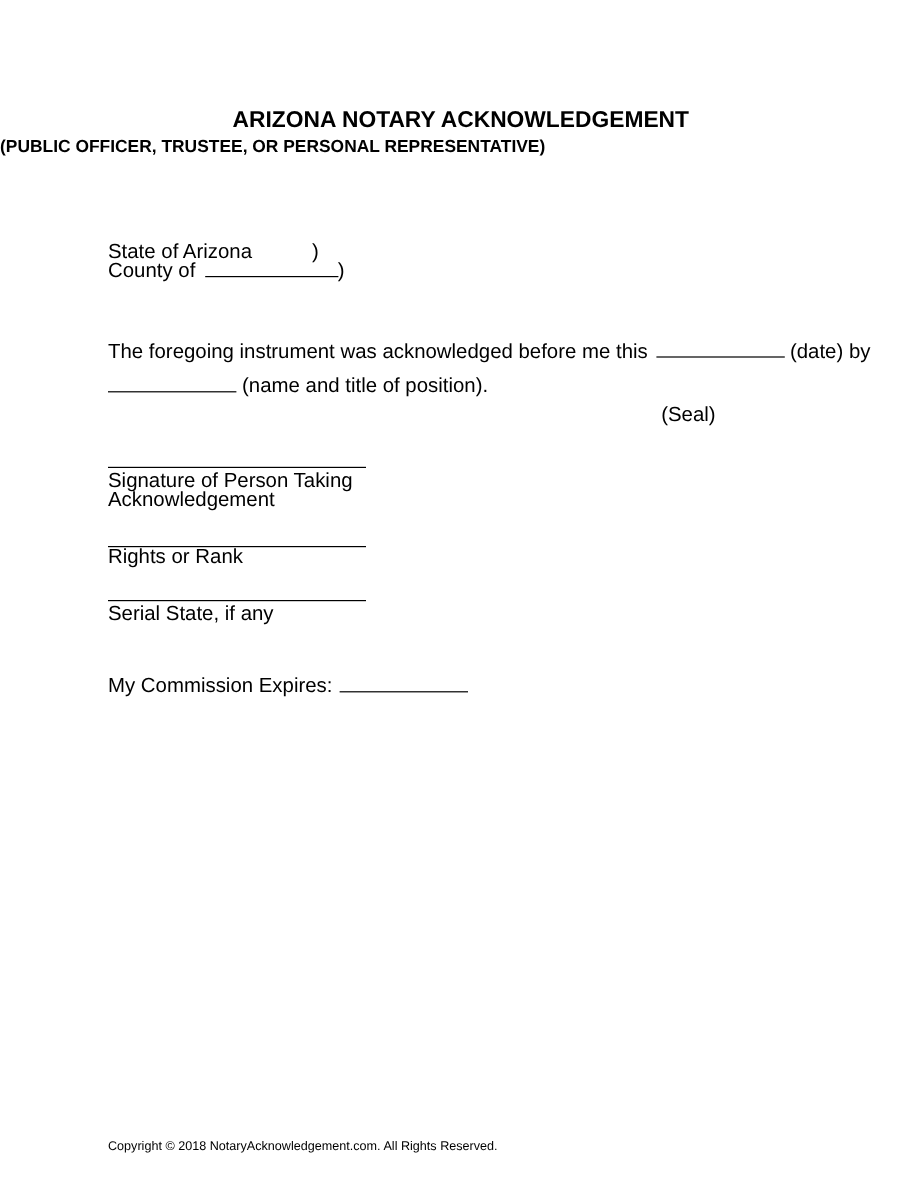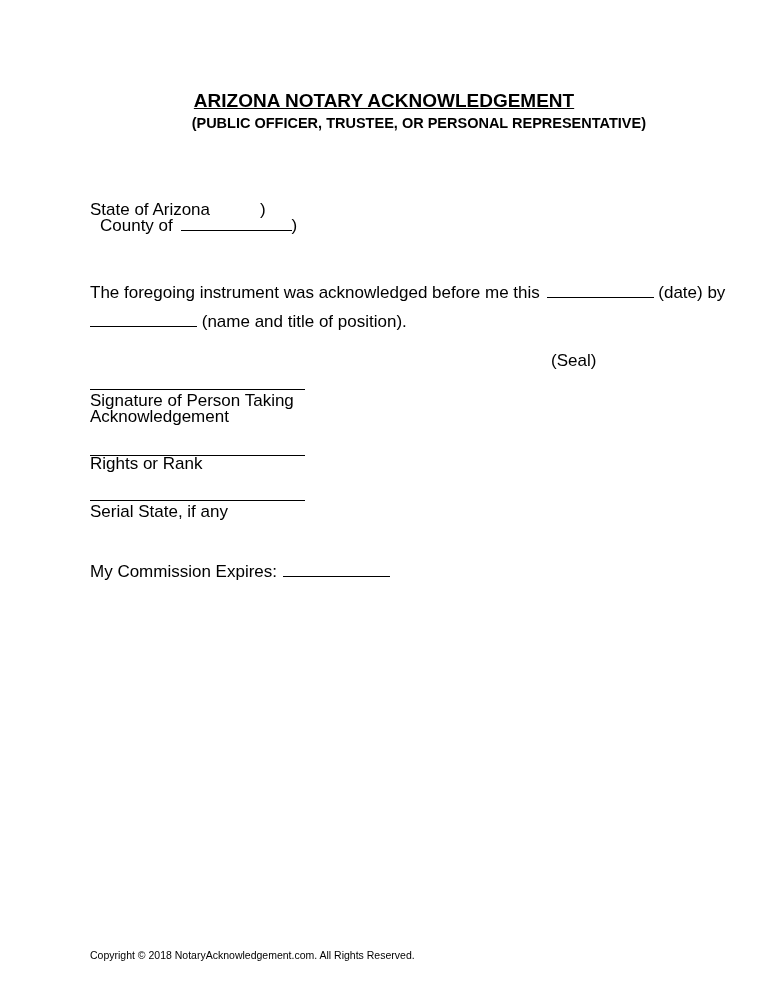--- a/index.html
+++ b/index.html
@@ -1,48 +1,48 @@
 <!DOCTYPE html>
 <html><head>
 <meta charset="utf-8">
 <style>
   html, body { margin:0; padding:0; background:#ffffff; }
   body { width:768px; height:994px; position:relative; overflow:hidden;
          font-family:"Liberation Sans", sans-serif; color:#000; }
   .abs { position:absolute; white-space:nowrap; }
-  .title { left:0; width:768px; text-align:center; top:90px; font-size:19px; font-weight:bold;text-decoration:underline; }
-  .subtitle { left:0; width:646px; text-align:right; top:115px; font-size:14.5px; font-weight:bold; }
+  .title { left:0; width:768px; text-align:center; top:90px; font-size:19px; font-weight:bold; }
+  .subtitle { left:0; width:646px; text-align:left; top:115px; font-size:14.5px; font-weight:bold; }
   .txt { font-size:17px; line-height:16px; }
   .blank { display:inline-block; border-bottom:1px solid #000; height:12px; vertical-align:baseline; }
   .sigline { position:absolute; left:90px; width:215px; border-top:1.3px solid #000; height:0; }
 </style>
 </head>
 <body>
 
 <div class="abs title">ARIZONA NOTARY ACKNOWLEDGEMENT</div>
 <div class="abs subtitle">(PUBLIC OFFICER, TRUSTEE, OR PERSONAL REPRESENTATIVE)</div>
 
 <div class="abs txt" style="left:90px; top:202px;">State of Arizona</div>
 <div class="abs txt" style="left:260px; top:202px;">)</div>
-<div class="abs txt" style="left:100px; top:218px;">
+<div class="abs txt" style="left:90px; top:218px;">
   <span>County of</span>
   <span class="blank" style="width:111px; margin-left:3px;"></span><span>)</span>
 </div>
 
 <div class="abs txt" style="left:90px; top:285px;">
   <span>The foregoing instrument was acknowledged before me this</span>
   <span class="blank" style="width:107px; margin-left:2px;"></span>
   <span>(date) by</span>
 </div>
 <div class="abs txt" style="left:90px; top:314px;">
   <span class="blank" style="width:107px;"></span>
   <span>(name and title of position).</span>
 </div>
 
-<div class="abs txt" style="left:551px; top:353px;">(Seal)</div>
+<div class="abs txt" style="left:551px; top:338px;">(Seal)</div>
 
 <div class="sigline" style="top:389px;"></div>
 <div class="abs txt" style="left:90px; top:393px;">Signature of Person Taking</div>
 <div class="abs txt" style="left:90px; top:409px;">Acknowledgement</div>
 
 <div class="sigline" style="top:455px;"></div>
 <div class="abs txt" style="left:90px; top:456px;">Rights or Rank</div>
 
 <div class="sigline" style="top:500px;"></div>
 <div class="abs txt" style="left:90px; top:504px;">Serial State, if any</div>

